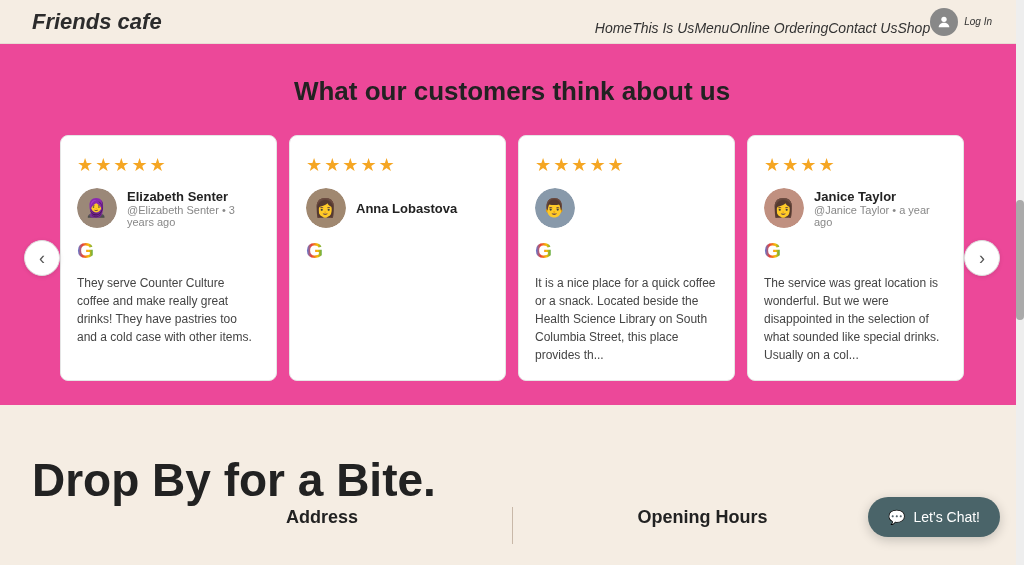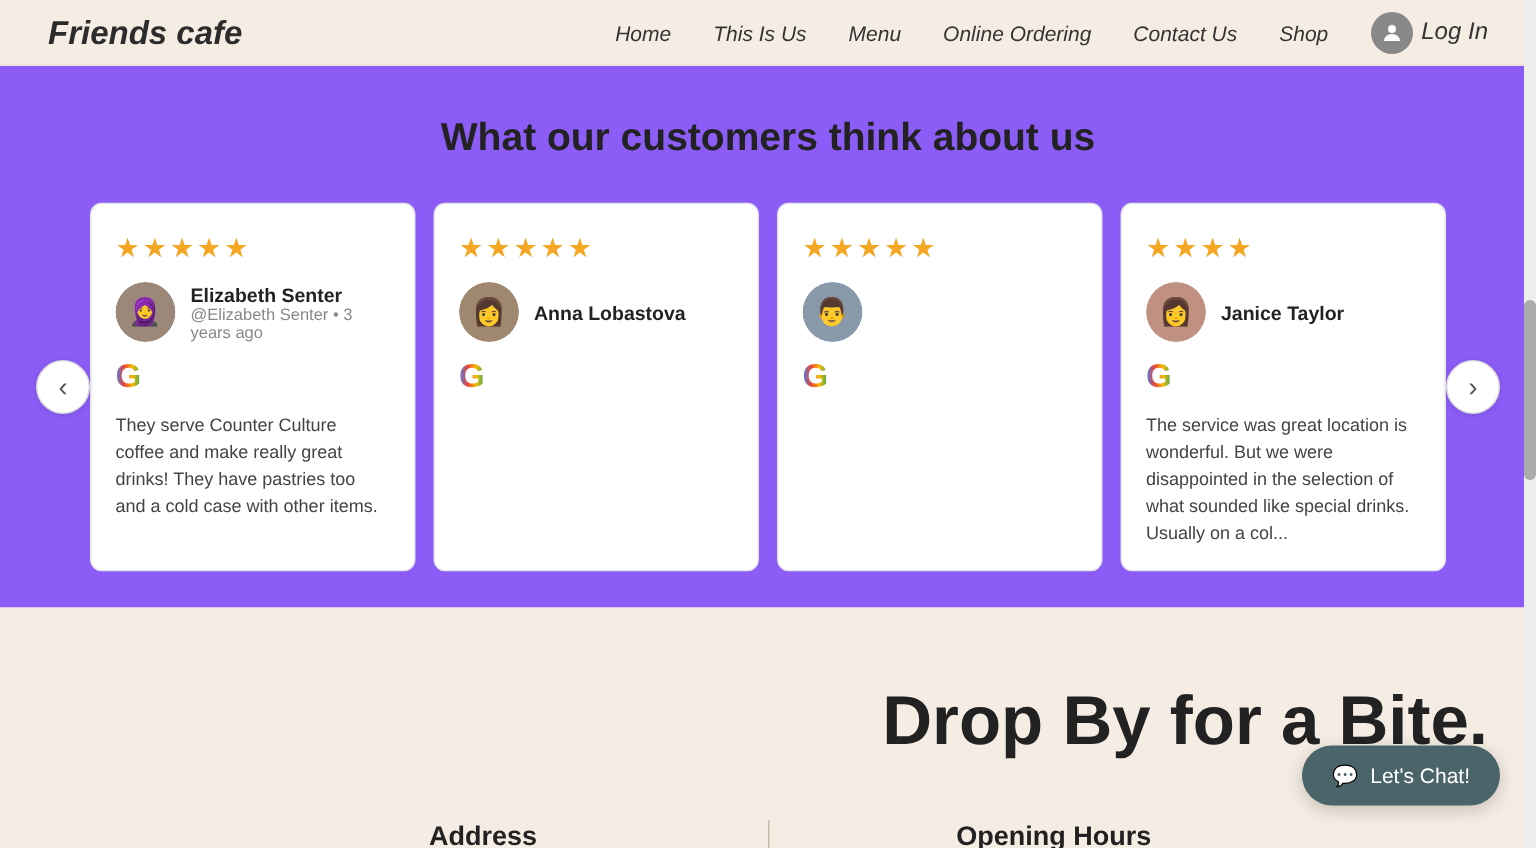--- a/index.html
+++ b/index.html
@@ -27,53 +27,52 @@
       font-size: 22px;
       font-weight: 400;
       color: #2c2c2c;
       letter-spacing: 0;
     }
     .logo span {
       font-weight: 700;
     }
     nav {
       display: flex;
-      align-items: center;
-      gap: 28px;
+      align-items: flex-end;
     }
     nav a {
       text-decoration: none;
       color: #333;
       font-size: 14px;
       cursor: pointer;
     }
     .login-btn {
       display: flex;
       align-items: center;
       gap: 6px;
-      font-size: 16px;
+      font-size: 10px;
       color: #333;
       cursor: pointer;
     }
     .login-icon {
       width: 28px;
       height: 28px;
       border-radius: 50%;
       background: #888;
       display: flex;
       align-items: center;
       justify-content: center;
       color: white;
       font-size: 16px;
     }
 
     
     .reviews-section {
       padding: 32px 24px 24px;
-      background: #8b5cf6;
+      background: #ec4899;
     }
     .section-title {
       text-align: center;
       font-size: 26px;
       font-weight: 700;
       margin-bottom: 28px;
       color: #222;
     }
 
     .reviews-container {
@@ -179,25 +178,24 @@
       color: #444;
       line-height: 1.5;
     }
 
     
     .dropby-section {
       background: #f5ede3;
       padding: 48px 32px 40px;
     }
     .dropby-title {
-      text-align: right;
+      text-align: left;
       font-size: 46px;
       font-weight: 800;
       color: #222;
-      margin-bottom: 40px;
       font-style: normal;
     }
     .info-columns {
       display: flex;
       justify-content: center;
       gap: 0;
     }
     .info-col {
       flex: 1;
       max-width: 380px;
@@ -312,30 +310,32 @@
       </div>
 
       <div class="review-card">
         <div class="stars">★★★★★</div>
         <div class="reviewer-info">
           <div class="avatar">
             <div class="avatar-circle" style="background:#8899aa;">👨</div>
           </div>
         </div>
         <div class="google-logo"><span class="g-logo">G</span></div>
+        <p class="review-text">It is a nice place for a quick coffee or a snack. Located beside the Health Science Library on South Columbia Street, this place provides th...</p>
       </div>
 
       <div class="review-card">
         <div class="stars" style="color:#f5a623;font-size:18px;letter-spacing:2px;margin-bottom:12px;">★★★★</div>
         <div class="reviewer-info">
           <div class="avatar">
             <div class="avatar-circle" style="background:#c09080;">👩</div>
           </div>
           <div>
             <div class="reviewer-name">Janice Taylor</div>
+            <div class="reviewer-handle"><span>@Janice Taylor</span> • <span>a year ago</span></div>
           </div>
         </div>
         <div class="google-logo"><span class="g-logo">G</span></div>
         <p class="review-text">The service was great location is wonderful. But we were disappointed in the selection of what sounded like special drinks. Usually on a col...</p>
       </div>
 
     </div>
 
     <button class="carousel-btn">›</button>
   </div>

